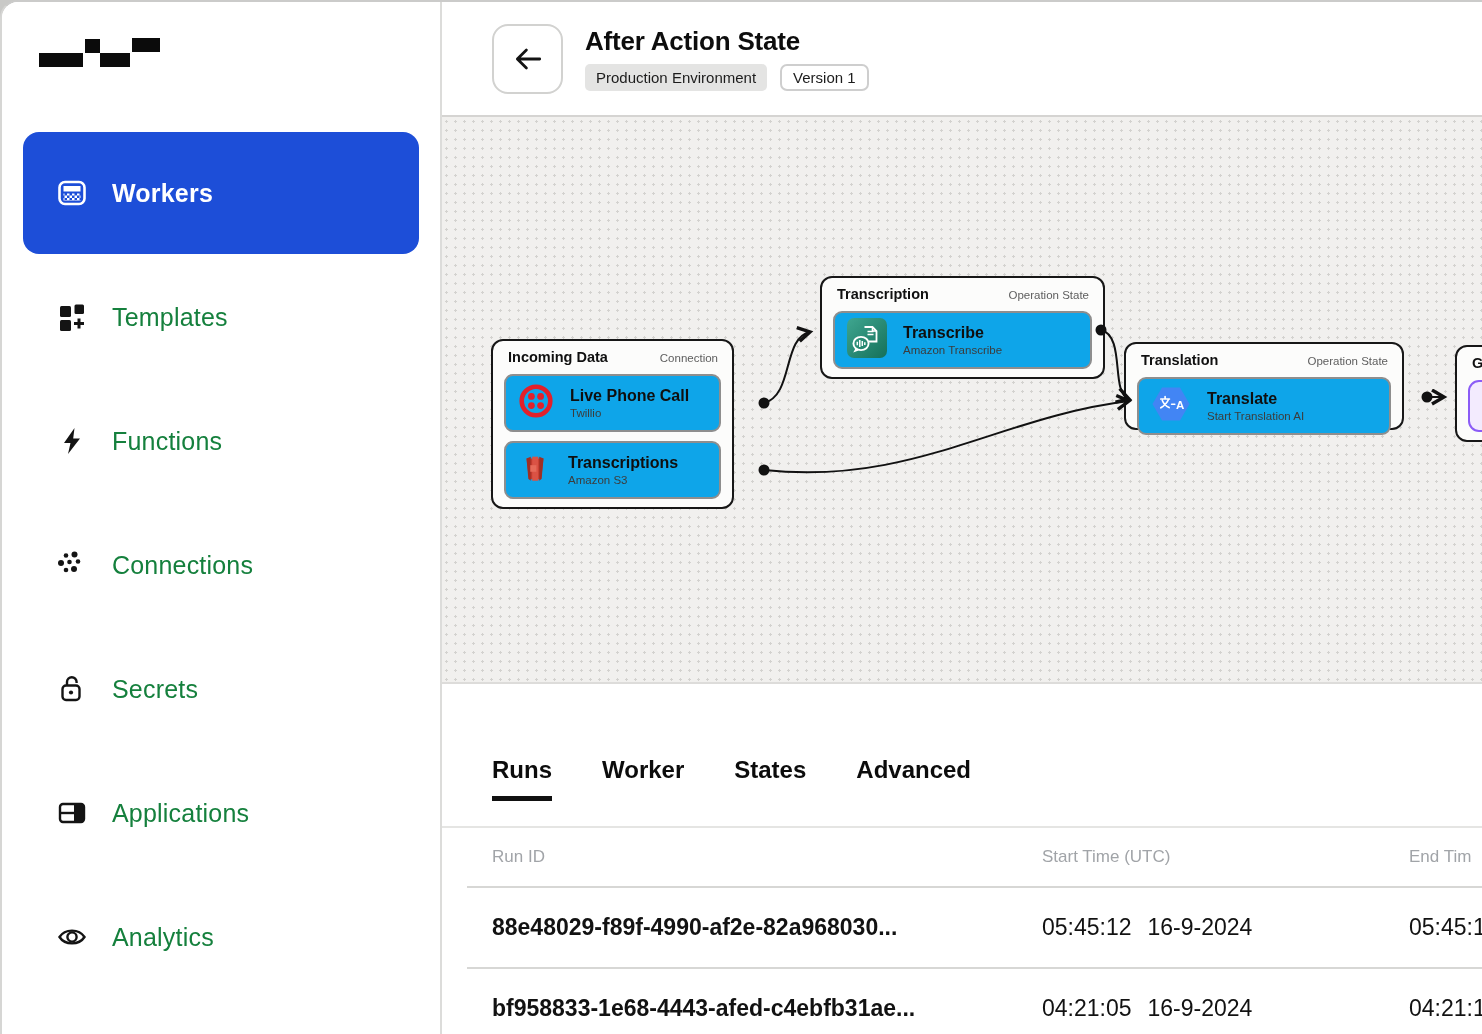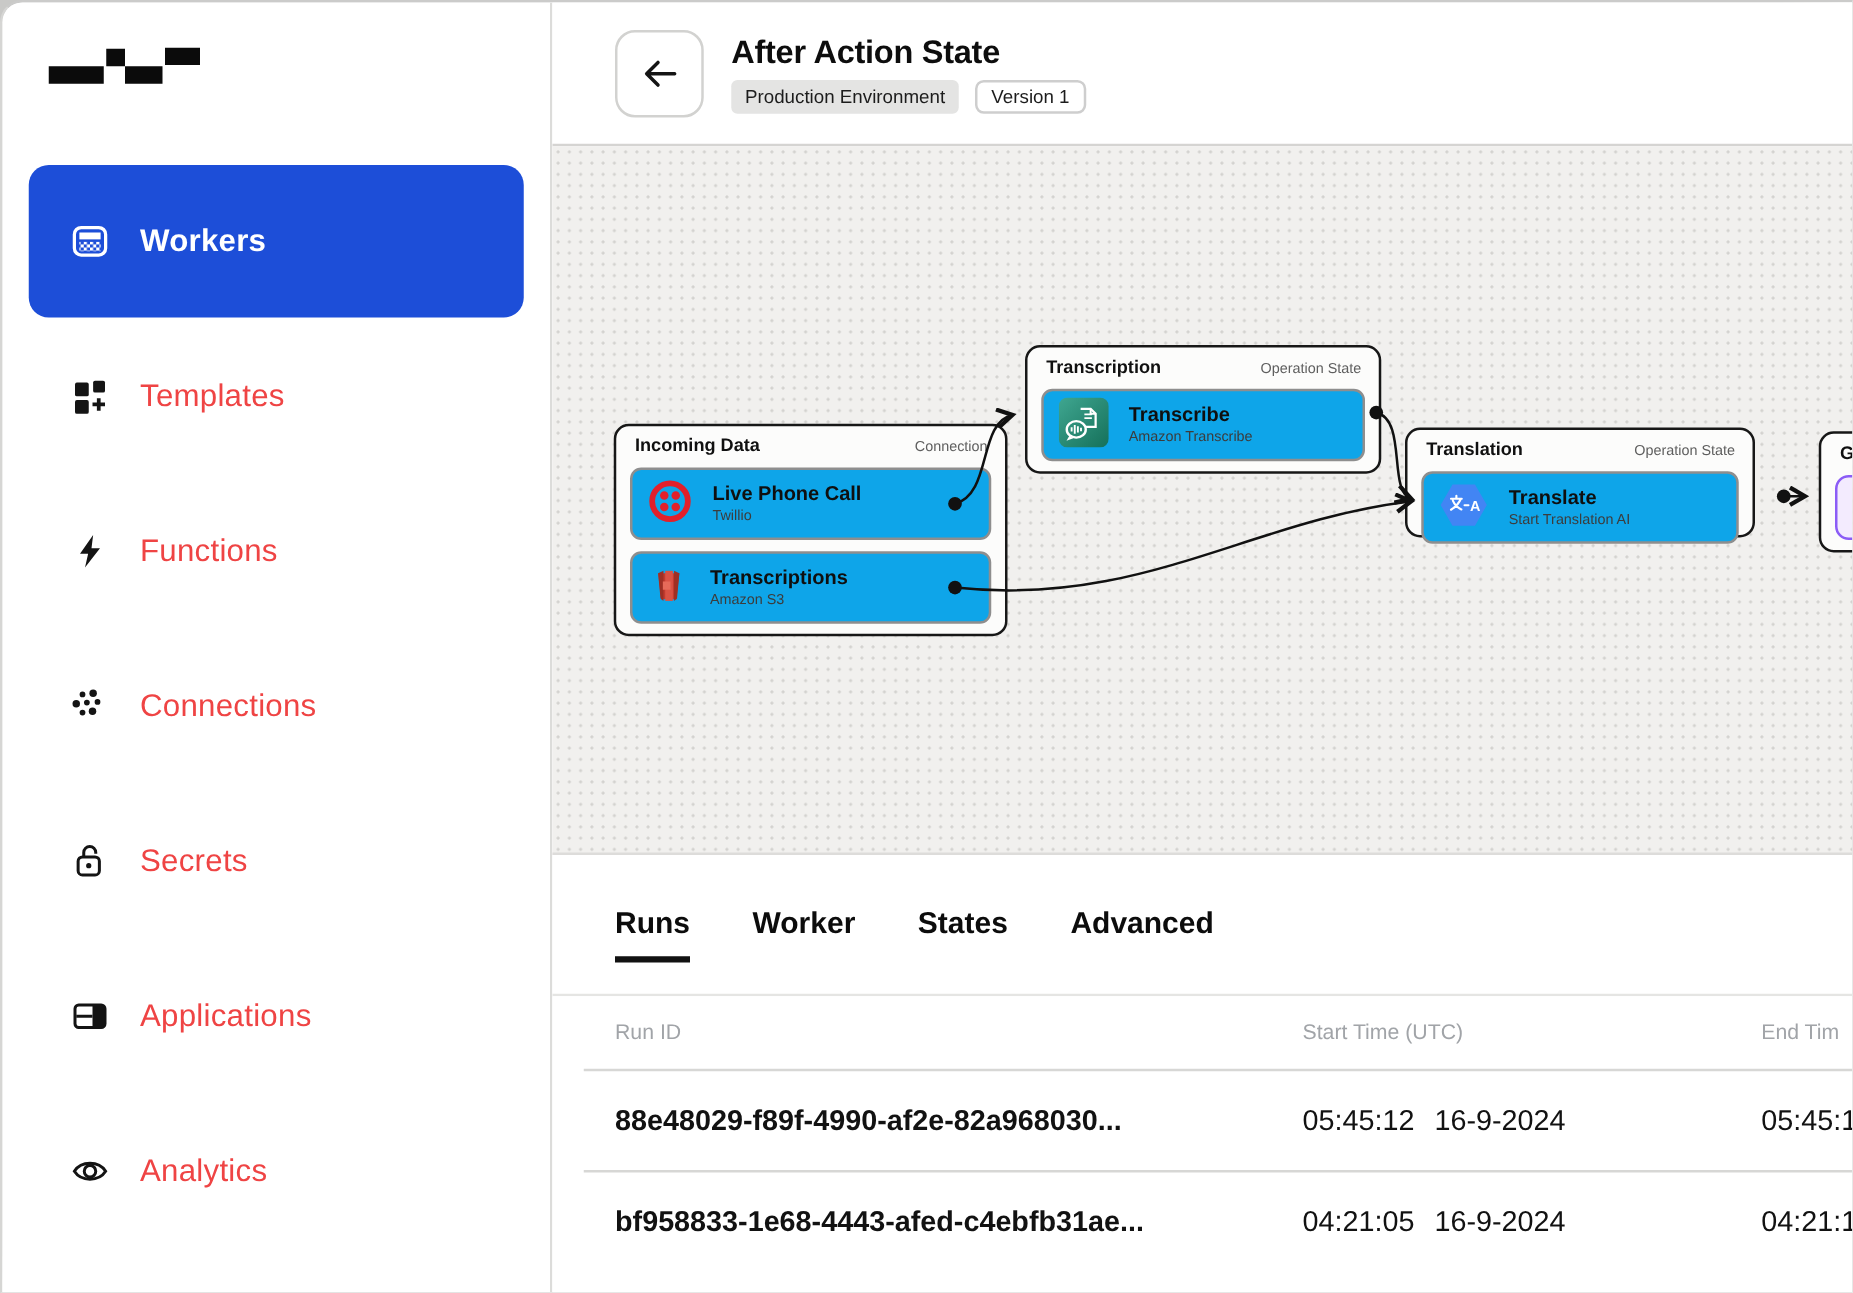--- a/index.html
+++ b/index.html
@@ -12,21 +12,21 @@
   }
   
   .sidebar { width:440px; flex:0 0 440px; background:#fff; border-right:2px solid #dcdcda; }
   .logo-wrap { margin:36px 0 0 33px; height:32px; }
   .nav { padding-top:60px; }
   .nav-item {
     height:122px; margin:2px 21px; border-radius:16px;
     display:flex; align-items:center; padding-left:34px; gap:25px; cursor:pointer;
   }
   .nav-item .ic { width:30px; height:30px; flex:0 0 30px; }
-  .nav-item .lbl { font-size:25px; color:#ef4444; letter-spacing:0.2px; }
+  .nav-item .lbl { font-size:25px; color:#15803d; letter-spacing:0.2px; }
   .nav-item.active { background:#1d4ed8;font-weight:bold; }
   .nav-item.active .lbl { color:#ffffff; }
   
   .main { flex:1; min-width:0; display:flex; flex-direction:column; background:#fff; }
   .topbar { height:115px; flex:0 0 115px; border-bottom:2px solid #d5d4d2; display:flex; align-items:center; padding-left:50px; gap:22px; background:#fff; }
   .back-btn { width:71px; height:70px; border:2px solid #d2d2d0; border-radius:16px; background:#fff; display:flex; align-items:center; justify-content:center; cursor:pointer; padding:0; }
   .title-block h1 { margin:0 0 7px 0; font-size:26px; font-weight:700; letter-spacing:-0.2px; color:#0d0d0d; }
   .badges { display:flex; gap:13px; align-items:center; }
   .badge { font-size:15px; line-height:1; padding:6px 11px; border-radius:5px; color:#1c1c1c; white-space:nowrap; }
   .badge.solid { background:#e4e4e3; }
@@ -49,21 +49,21 @@
   .node-type { font-size:11.5px; color:#5e5e5e; margin-left:18px; }
   .op-card {
     margin-top:9px; background:#0ea5e9; border:2px solid #8e8e8e; border-radius:9px;
     height:58px; display:flex; align-items:center; padding:0 12px; gap:16px;
   }
   .card-text { display:flex; flex-direction:column; justify-content:center; }
   .card-title { font-size:16px; font-weight:700; color:#0f0f0f; line-height:1.1; }
   .card-sub { font-size:11.5px; color:#3c3c3c; margin-top:3px; }
   .op-card.purple { border-color:#8b5cf6; background:#f3ebfe; height:52px; border-width:2.5px; border-radius:11px; }
   
-  .tabs { height:113px; flex:0 0 113px; display:flex; align-items:center; gap:50px; padding-left:50px; border-bottom:2px solid #e5e5e3; background:#fff; }
+  .tabs { height:113px; flex:0 0 113px; display:flex; align-items:center; gap:50px; padding-left:50px; border-bottom:2px solid #e5e5e3; background:#fff;margin-top:31px; }
   .tab { font-size:24px; font-weight:600; color:#0c0c0c; padding-bottom:12px; border-bottom:5px solid transparent; margin-top:16px; cursor:pointer; }
   .tab.active { border-bottom-color:#111; }
   
   .runs-table { flex:1; background:#fff; overflow:hidden; }
   .thead { display:flex; height:58px; align-items:center; color:#a1a4a8; font-size:17px; }
   .trow { display:flex; height:79px; align-items:center; font-size:23px; color:#121212; cursor:pointer; }
   .col1 { flex:0 0 600px; padding-left:50px; white-space:nowrap; overflow:hidden; }
   .col2 { flex:0 0 367px; white-space:nowrap; display:flex; gap:16px; }
   .col3 { flex:1 1 auto; white-space:nowrap; overflow:hidden; }
   .run-id { font-weight:700; }
@@ -188,21 +188,21 @@
         <h1>After Action State</h1>
         <div class="badges">
           <span class="badge solid">Production Environment</span>
           <span class="badge outline">Version 1</span>
         </div>
       </div>
     </header>
 
     <div class="canvas">
 
-      <div class="node" style="left:49px; top:222px; width:315px; height:170px;">
+      <div class="node" style="left:49px; top:222px; width:243px; height:170px;">
         <div class="node-head">
           <span class="node-title">Incoming Data</span>
           <span class="node-type">Connection</span>
         </div>
         <div class="op-card">
           <span>
             <svg viewBox="0 0 36 36" width="36" height="36">
               <circle cx="18" cy="18" r="14.3" fill="none" stroke="#E2202B" stroke-width="4.6"></circle>
               <circle cx="13.4" cy="13.4" r="3.4" fill="#E2202B"></circle>
                 <circle cx="22.6" cy="13.4" r="3.4" fill="#E2202B"></circle>

